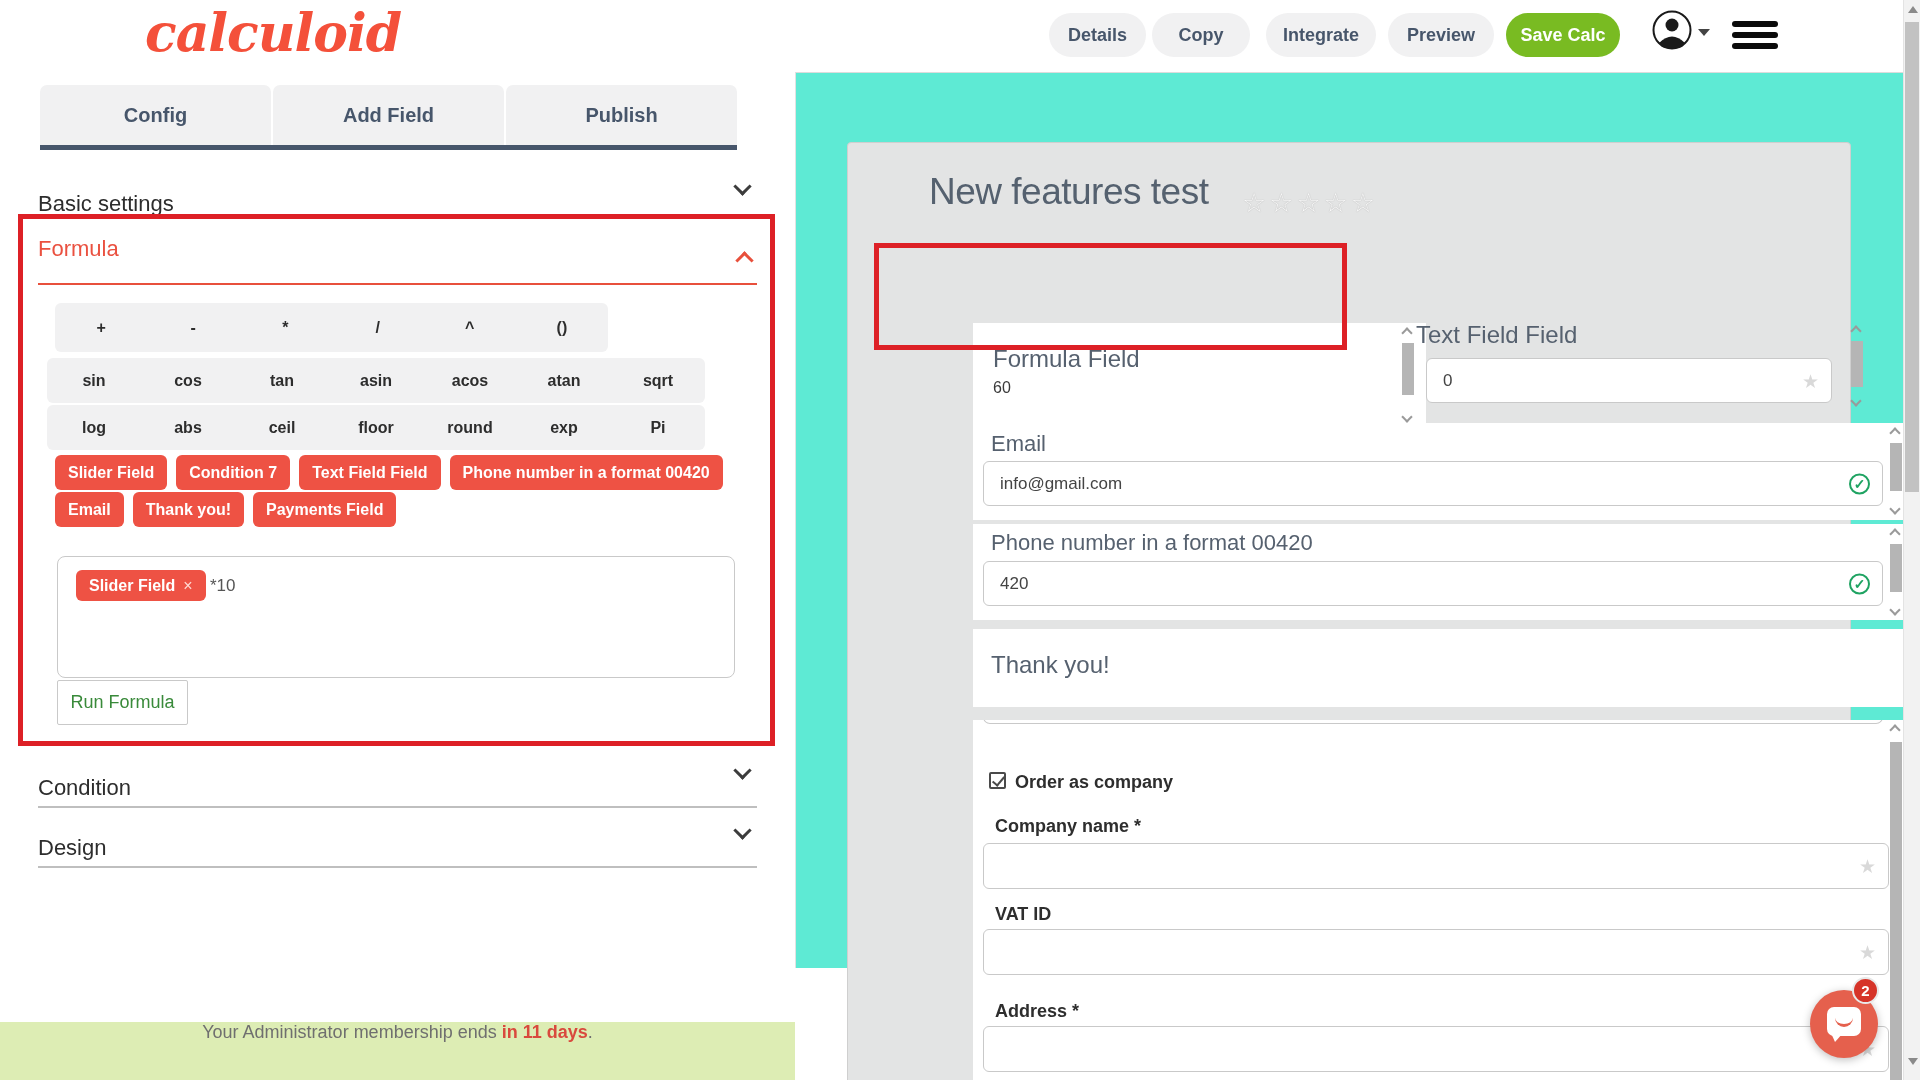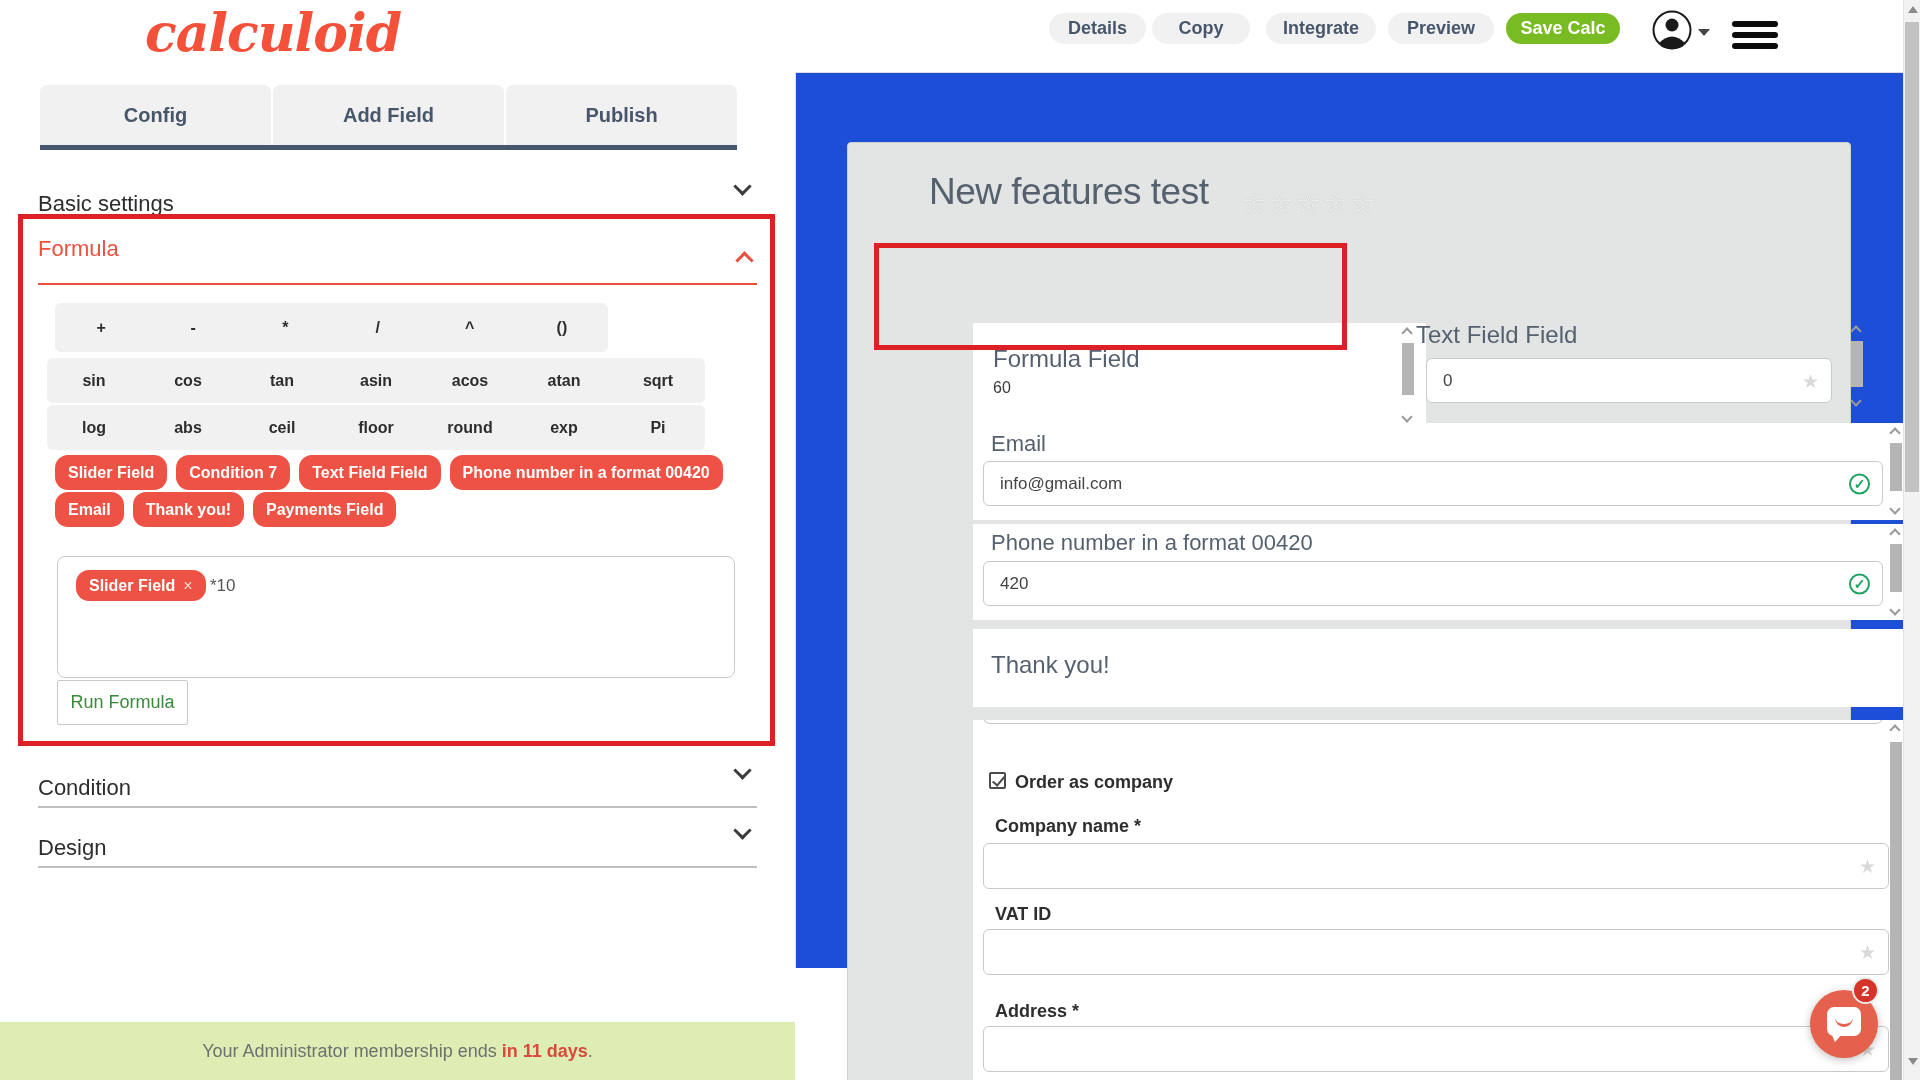--- a/index.html
+++ b/index.html
@@ -8,21 +8,21 @@
     position:relative; width:1920px; height:1080px; overflow:hidden;
     font-family:"Liberation Sans", sans-serif; color:#333; background:#fff;
   }
 
   
   .logo {
     position:absolute; left:145px; top:2px; font-family:"DejaVu Serif", serif;
     font-style:italic; font-weight:bold; font-size:52px; color:#f4503a; letter-spacing:-1px;
   }
   .pill {
-    position:absolute; top:13px; height:31px; border-radius:22px; background:#f1f1f2;
+    position:absolute; top:13px; height:44px; border-radius:22px; background:#f1f1f2;
     color:#47566b; font-size:18px; font-weight:600; display:flex; align-items:center;
     justify-content:center; cursor:pointer; border:none;
   }
   .pill.save { background:#79bb22; color:#fff; }
   .avatar-wrap { position:absolute; left:1652px; top:10px; width:60px; height:44px; cursor:pointer; }
   .caret-down {
     position:absolute; left:46px; top:19px; width:0; height:0;
     border-left:6px solid transparent; border-right:6px solid transparent; border-top:7px solid #444;
   }
   .hamburger { position:absolute; left:1732px; top:21px; width:46px; height:30px; cursor:pointer; }
@@ -58,40 +58,40 @@
 
   .formula-title { position:absolute; left:38px; top:236px; font-size:22px; color:#ea5140; cursor:pointer; }
   .formula-underline { position:absolute; left:38px; top:283px; width:719px; height:2px; background:#e8503c; }
 
   .opbar { position:absolute; background:#f1f1f2; border-radius:6px; display:flex; }
   .opbar span { flex:1; text-align:center; align-self:center; font-weight:700; color:#2d2d2d; font-size:16px; cursor:pointer; }
 
   .chips { position:absolute; left:55px; display:flex; gap:9px; }
   .chip {
     background:#ee5244; color:#fff; font-weight:700; font-size:16px; height:35px;
-    display:flex; align-items:center; padding:0 13px; border-radius:13px; cursor:pointer; white-space:nowrap;
+    display:flex; align-items:center; padding:0 13px; border-radius:6px; cursor:pointer; white-space:nowrap;
   }
   .formula-box { position:absolute; left:57px; top:556px; width:678px; height:122px; background:#fff; border:1px solid #c9c9c9; border-radius:8px; cursor:text; }
   .formula-box .chip { position:absolute; left:18px; top:13px; height:31px; font-size:16px; }
   .chip .x { margin-left:8px; color:#ffd9d3; font-weight:400; cursor:pointer; }
   .expr { position:absolute; left:152px; top:19px; font-size:17px; color:#555; }
   .run-btn {
     position:absolute; left:57px; top:680px; width:131px; height:45px; background:#fff;
     border:1px solid #c9c9c9; border-radius:2px; color:#398a3a; font-size:18px; cursor:pointer;
     font-family:"Liberation Sans", sans-serif;
   }
 
   .footer-bar {
     position:absolute; left:0; top:1022px; width:795px; height:58px; background:#ddedb4;
-    display:flex; align-items:center; justify-content:center; font-size:18px; color:#6f6f6f;
+    display:flex; justify-content:center; font-size:18px; color:#6f6f6f;
   }
   .footer-bar b { color:#d9493d; margin-left:5px; }
 
   
-  .right-bg { position:absolute; left:795px; top:72px; width:1108px; height:896px; background:#1d4ed8; border-top:1px solid #dcdcdc; border-left:1px solid #e2e2e2; }
+  .right-bg { position:absolute; left:795px; top:72px; width:1108px; height:896px; background:#5eead4; border-top:1px solid #dcdcdc; border-left:1px solid #e2e2e2; }
   .panel { position:absolute; left:51px; top:69px; width:1004px; height:1010px; background:#e3e4e4; border:1px solid #cfcfcf; border-radius:4px; }
 
   .pv-title { position:absolute; left:81px; top:28px; font-size:37px; font-weight:300; color:#55616f; letter-spacing:-0.5px; }
   .pv-stars { position:absolute; left:394px; top:44px; font-size:27px; color:#fafafa; text-shadow:0 0 1px #9d9d9d; letter-spacing:3px; cursor:pointer; }
 
   .card { position:absolute; background:#fff;margin-left:36px; }
   .fld-label { font-size:24px; color:#56616f; font-weight:400; }
   .fld-label.sm { font-size:22px; }
 
   .tinput { position:relative; background:#fff; border:1px solid #c9c9c9; border-radius:6px; }

